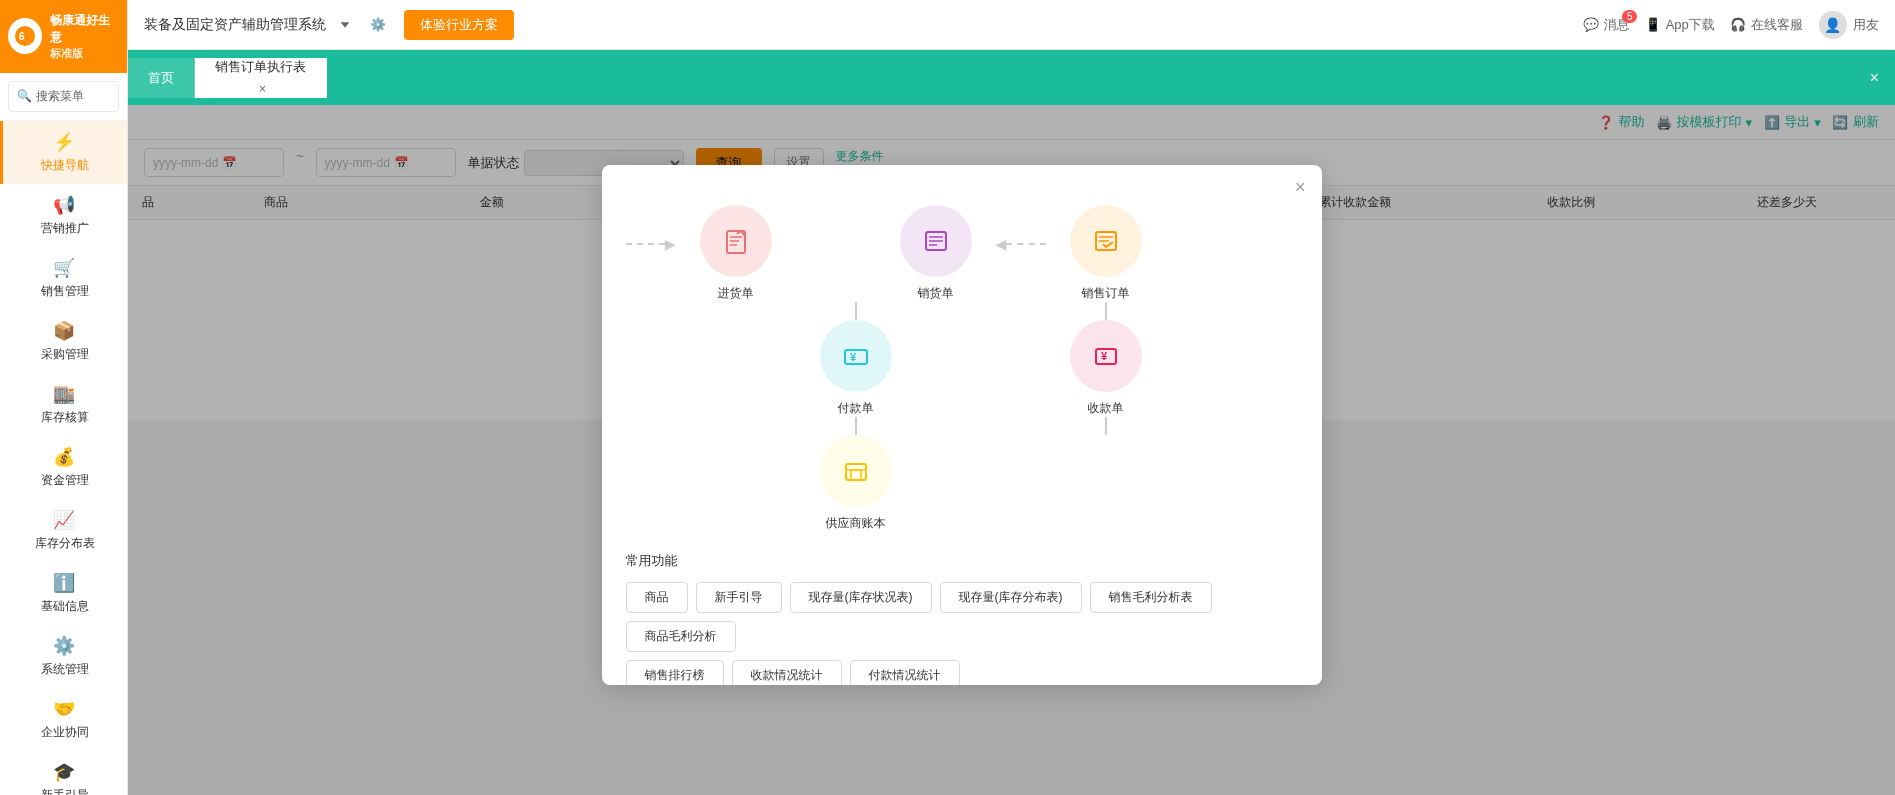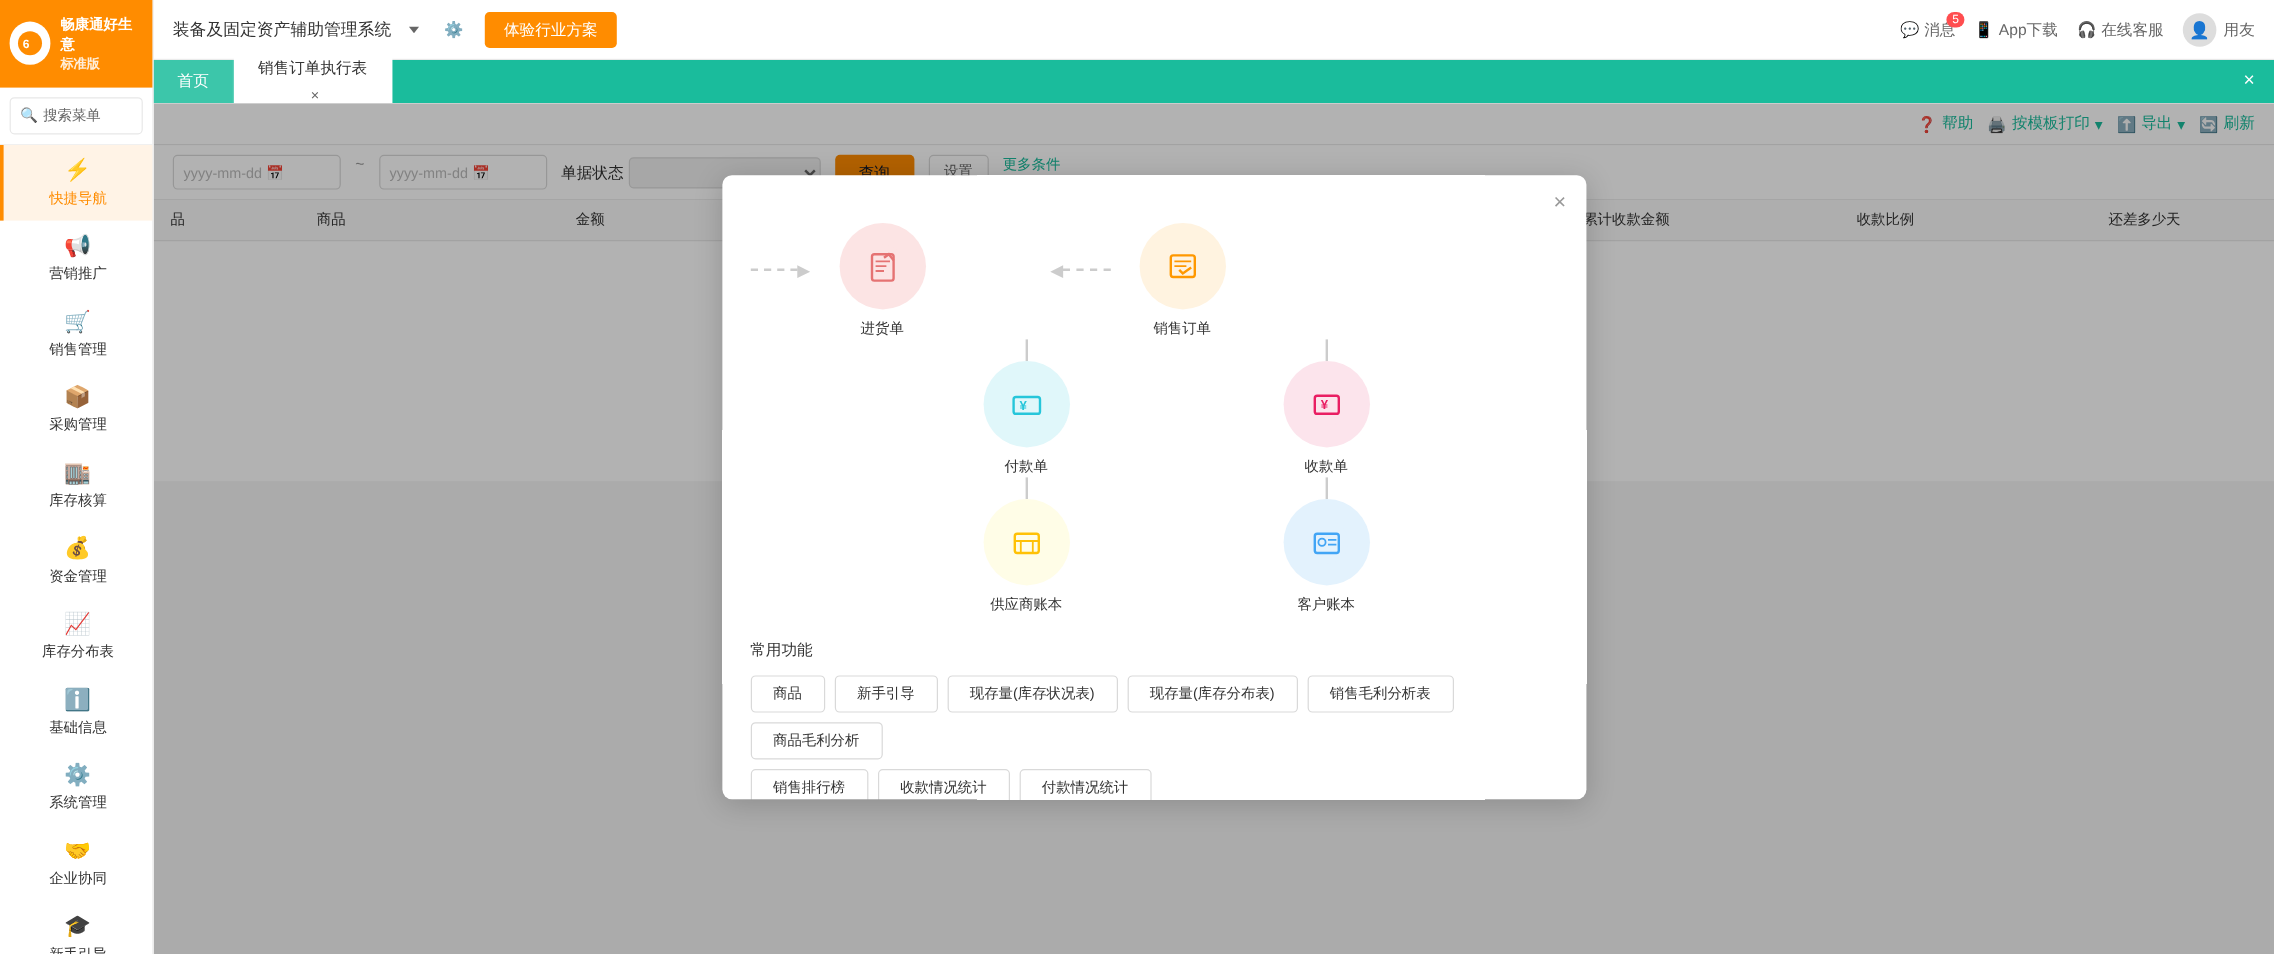--- a/index.html
+++ b/index.html
@@ -30,21 +30,21 @@
     .topbar-settings { width: 28px; height: 28px; display: flex; align-items: center; justify-content: center; cursor: pointer; color: #666; }
     .topbar-try-btn { background: #ff8c00; color: #fff; border: none; padding: 6px 16px; border-radius: 4px; font-size: 13px; cursor: pointer; }
     .topbar-spacer { flex: 1; }
     .topbar-actions { display: flex; align-items: center; gap: 16px; color: #666; font-size: 13px; }
     .topbar-action-item { display: flex; align-items: center; gap: 4px; cursor: pointer; position: relative; }
     .badge { background: #ff4d4f; color: #fff; border-radius: 10px; font-size: 10px; padding: 1px 5px; position: absolute; top: -6px; right: -8px; }
     .topbar-user { display: flex; align-items: center; gap: 6px; cursor: pointer; }
     .user-avatar { width: 28px; height: 28px; border-radius: 50%; background: #ddd; display: flex; align-items: center; justify-content: center; }
 
     
-    .tabbar { height: 36px; background: #1abc9c; display: flex; align-items: center; padding: 0; text-align: center; }
+    .tabbar { height: 55px; background: #1abc9c; display: flex; align-items: center; padding: 0; text-align: center; }
     .tab-item { padding: 0 20px; height: 40px; display: flex; align-items: center; gap: 6px; cursor: pointer; color: #fff; font-size: 13px; border-right: 1px solid rgba(255,255,255,0.2); }
     .tab-item.home { background: rgba(255,255,255,0.15); }
     .tab-item.active { background: #fff; color: #333; flex-direction: column; }
     .tab-close { font-size: 12px; color: #666; cursor: pointer; margin-left: 4px; }
     .tab-spacer { flex: 1; }
     .tab-close-btn { padding: 0 16px; color: #fff; cursor: pointer; font-size: 16px; }
 
     
     .content { flex: 1; background: #f5f5f5; position: relative; overflow: hidden; }
 
@@ -301,20 +301,32 @@
                       <line x1="13" y1="19" x2="22" y2="19" stroke="#e57373" stroke-width="1.5"></line>
                       <line x1="13" y1="23" x2="20" y2="23" stroke="#e57373" stroke-width="1.5"></line>
                       <polyline points="20,12 24,9 28,14" fill="none" stroke="#e57373" stroke-width="2"></polyline>
                     </svg>
                 </div>
                 <span class="flow-label">进货单</span>
               </div>
 
               <div style="width:80px;"></div>
 
+              <div class="flow-node">
+                <div class="flow-circle circle-purple" style="display:flex;align-items:center;justify-content:center;">
+                  <svg width="38" height="38" viewBox="0 0 38 38">
+                      <circle cx="19" cy="19" r="18" fill="#f3e5f5"></circle>
+                      <rect x="9" y="10" width="20" height="18" rx="2" fill="none" stroke="#ab47bc" stroke-width="2"></rect>
+                      <line x1="12" y1="15" x2="26" y2="15" stroke="#ab47bc" stroke-width="1.5"></line>
+                      <line x1="12" y1="19" x2="26" y2="19" stroke="#ab47bc" stroke-width="1.5"></line>
+                      <line x1="12" y1="23" x2="20" y2="23" stroke="#ab47bc" stroke-width="1.5"></line>
+                    </svg>
+                </div>
+                <span class="flow-label">销货单</span>
+              </div>
 
               <div style="width:50px;display:flex;align-items:center;margin-bottom:20px;">
                 <span style="color:#ccc;font-size:14px;">◀</span>
                 <div style="flex:1;border-top:2px dashed #ccc;"></div>
               </div>
 
               <div class="flow-node">
                 <div class="flow-circle circle-orange" style="display:flex;align-items:center;justify-content:center;">
                   <svg width="38" height="38" viewBox="0 0 38 38">
                       <circle cx="19" cy="19" r="18" fill="#fff3e0"></circle>
@@ -378,32 +390,20 @@
                   <svg width="38" height="38" viewBox="0 0 38 38">
                       <circle cx="19" cy="19" r="18" fill="#fffde7"></circle>
                       <rect x="9" y="12" width="20" height="16" rx="2" fill="none" stroke="#ffc107" stroke-width="2"></rect>
                       <line x1="9" y1="18" x2="29" y2="18" stroke="#ffc107" stroke-width="1.5"></line>
                       <rect x="14" y="18" width="10" height="10" fill="none" stroke="#ffc107" stroke-width="1.5"></rect>
                     </svg>
                 </div>
                 <span class="flow-label">供应商账本</span>
               </div>
               <div style="width:130px;"></div>
-              <div class="flow-node">
-                <div class="flow-circle circle-blue" style="display:flex;align-items:center;justify-content:center;">
-                  <svg width="38" height="38" viewBox="0 0 38 38">
-                      <circle cx="19" cy="19" r="18" fill="#e3f2fd"></circle>
-                      <rect x="9" y="12" width="20" height="16" rx="2" fill="none" stroke="#42a5f5" stroke-width="2"></rect>
-                      <circle cx="15" cy="19" r="3" fill="none" stroke="#42a5f5" stroke-width="1.5"></circle>
-                      <line x1="20" y1="17" x2="27" y2="17" stroke="#42a5f5" stroke-width="1.5"></line>
-                      <line x1="20" y1="21" x2="27" y2="21" stroke="#42a5f5" stroke-width="1.5"></line>
-                    </svg>
-                </div>
-                <span class="flow-label">客户账本</span>
-              </div>
             </div>
           </div>
 
           <div class="common-section">
             <div class="common-title">常用功能</div>
             <div class="common-btns">
               <button class="common-btn">商品</button>
               <button class="common-btn">新手引导</button>
               <button class="common-btn">现存量(库存状况表)</button>
               <button class="common-btn">现存量(库存分布表)</button>

